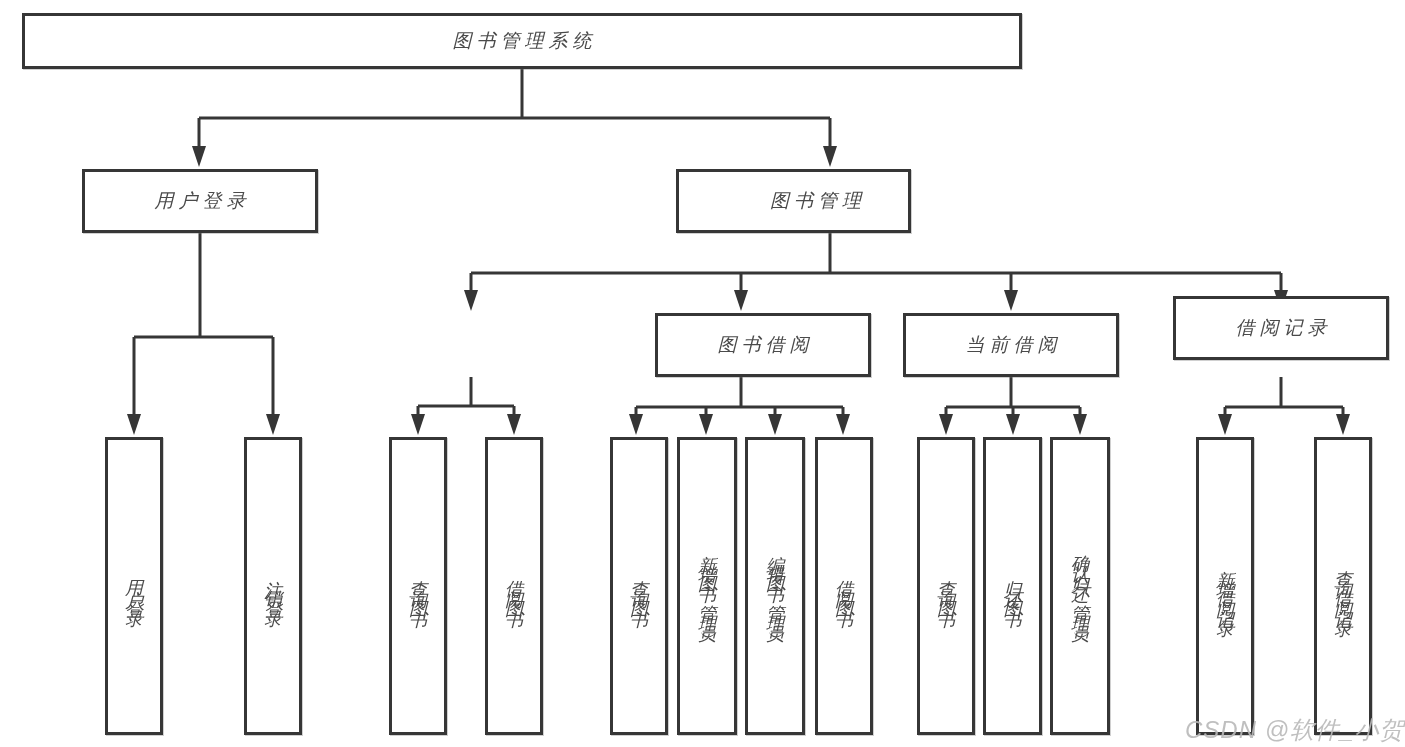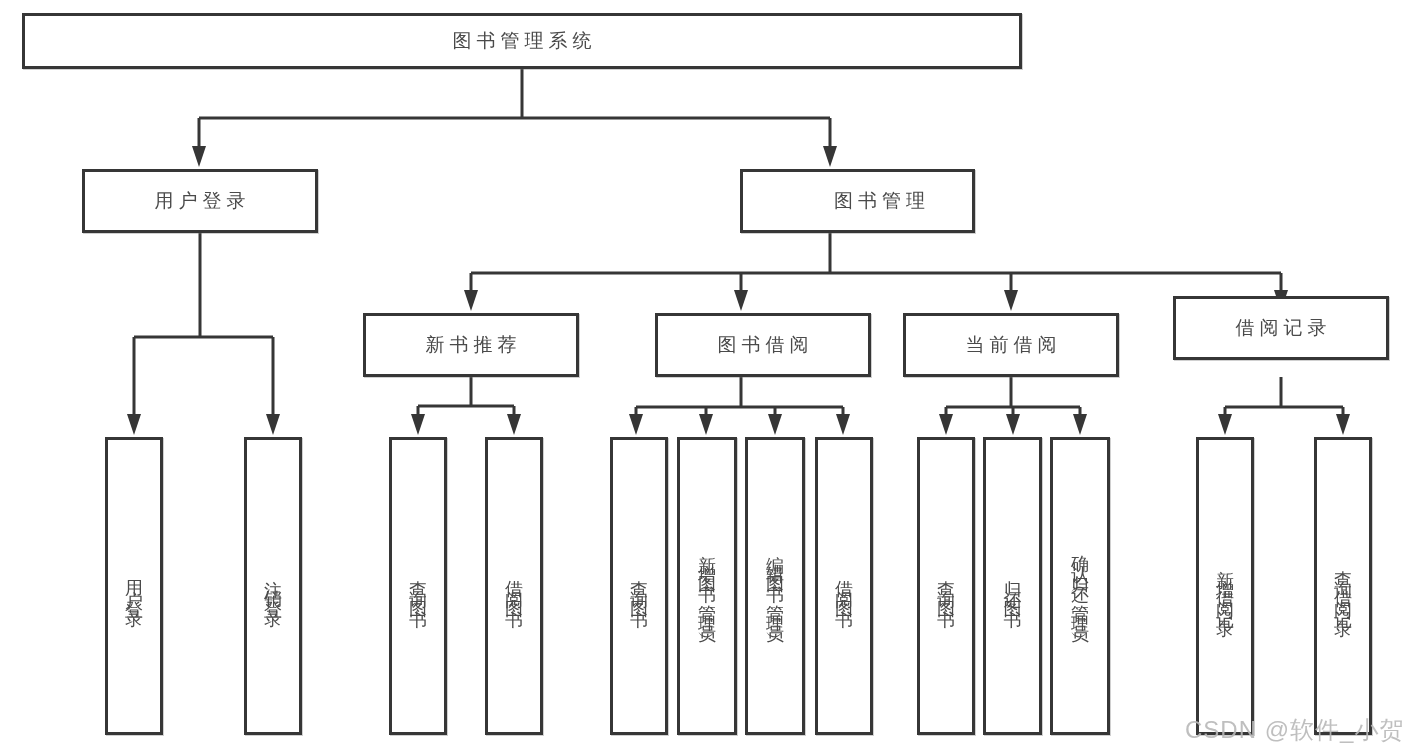--- a/index.html
+++ b/index.html
@@ -5,20 +5,21 @@
   * { margin: 0; padding: 0; box-sizing: border-box; }
   html, body { background: #ffffff; }
   body {
     font-family: "Liberation Sans", "DejaVu Sans", sans-serif;
     width: 1405px; height: 747px; overflow: hidden;
   }
   .canvas {
     position: relative;
     width: 1405px; height: 747px;
     background: #ffffff;
+    font-style: italic;
   }
   .connector-layer {
     position: absolute; left: 0; top: 0;
     width: 1405px; height: 747px;
     pointer-events: none;
   }
   .node {
     position: absolute;
     background: #ffffff;
     border: 3px solid #363636;
@@ -101,27 +102,24 @@
     </g>
   </svg>
 
   <div class="node" style="left:22px; top:13px; width:1000px; height:56px;">
     <span>图书管理系统</span>
   </div>
 
   <div class="node" style="left:82px; top:169px; width:236px; height:64px;">
     <span>用户登录</span>
   </div>
-  <div class="node" style="left:740px; top:169px; width:235px; height:64px;padding-left:44px;">
+  <div class="node" style="left:676px; top:169px; width:235px; height:64px;padding-left:44px;">
     <span>图书管理</span>
   </div>
 
-  <div class="node" style="left:363px; top:313px; width:216px; height:64px;">
-    <span>新书推荐</span>
-  </div>
   <div class="node" style="left:655px; top:313px; width:216px; height:64px;">
     <span>图书借阅</span>
   </div>
   <div class="node" style="left:903px; top:313px; width:216px; height:64px;">
     <span>当前借阅</span>
   </div>
   <div class="node" style="left:1173px; top:296px; width:216px; height:64px;">
     <span>借阅记录</span>
   </div>
 

